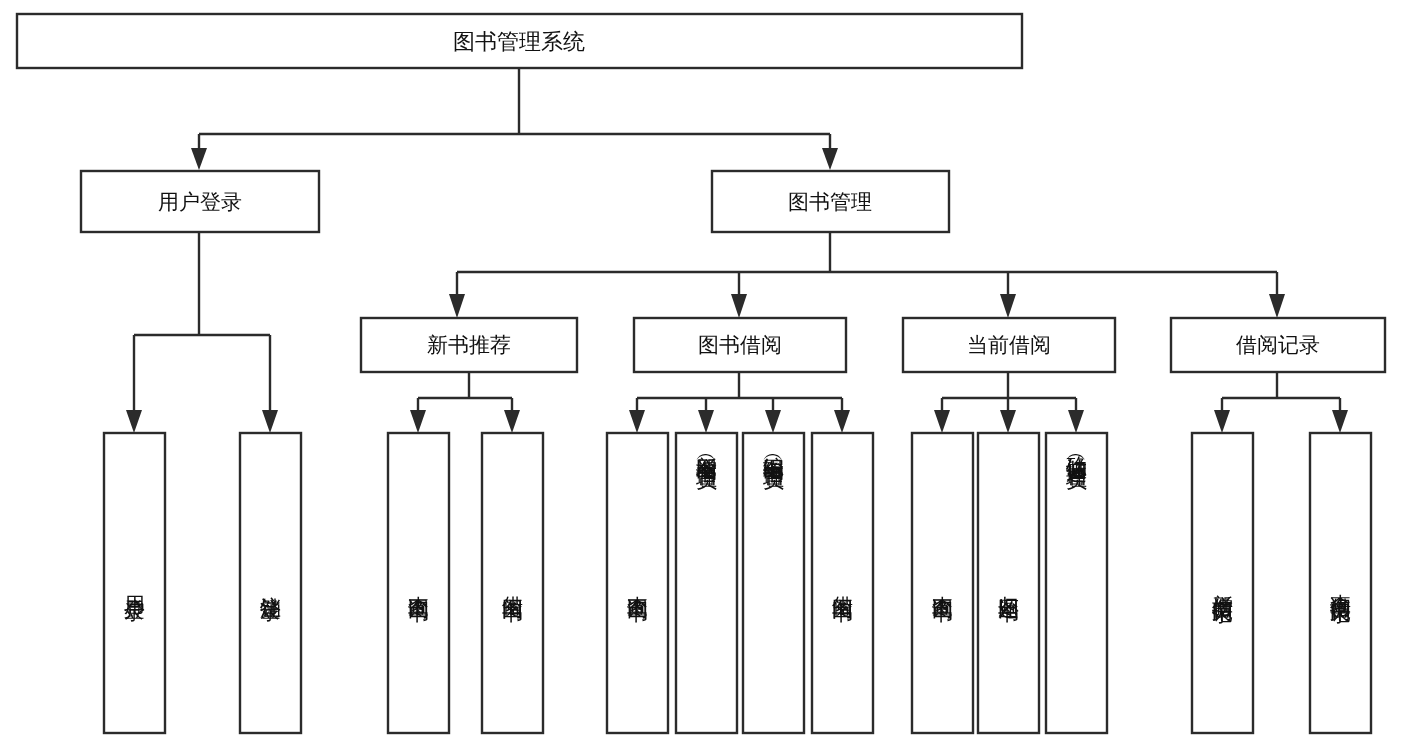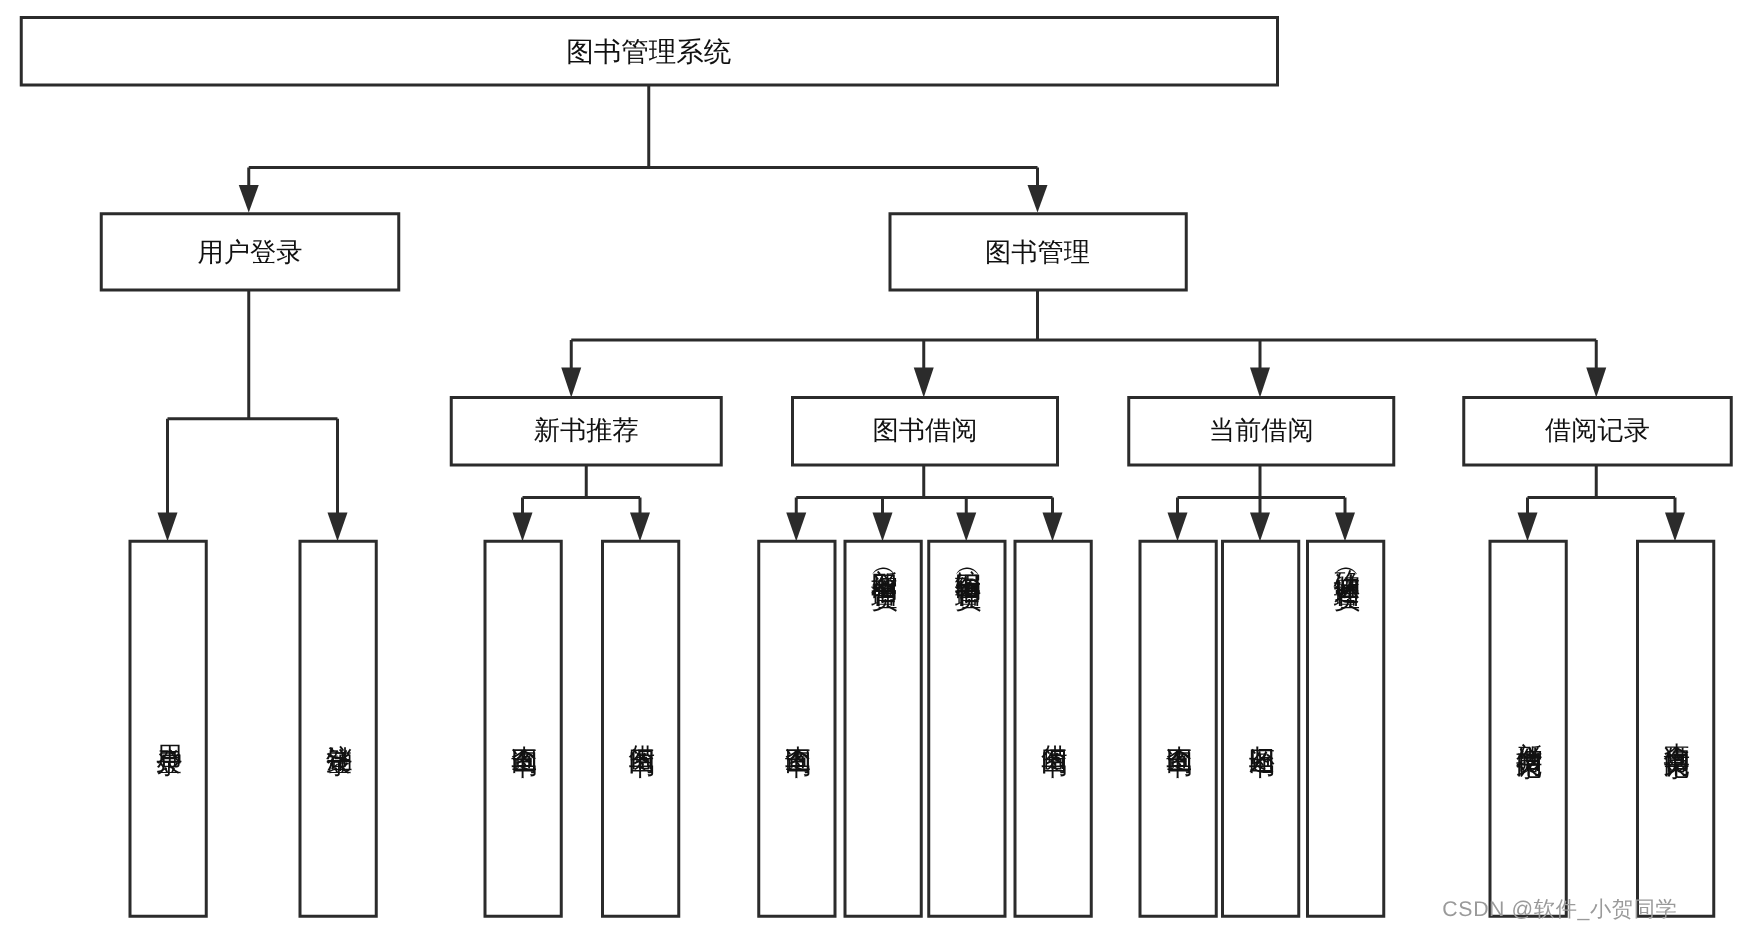--- a/index.html
+++ b/index.html
@@ -255,14 +255,13 @@
   </div>
 
   <div class="leaf-label-wrap" style="left:1192px; top:433px; width:61px; height:300px;">
     <span class="leaf-label">新增借阅记录</span>
   </div>
 
   <div class="leaf-label-wrap" style="left:1310px; top:433px; width:61px; height:300px;">
     <span class="leaf-label">查询借阅记录</span>
   </div>
 
-  <div class="watermark">CSDN @软件_小贺同学</div>
 </div>
 
 </body></html>

